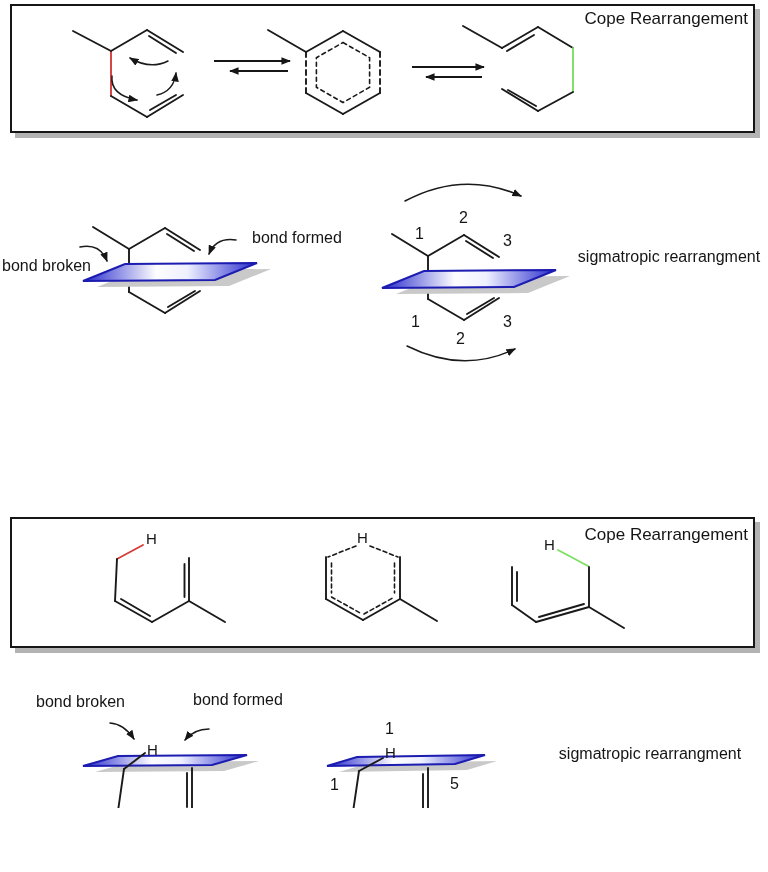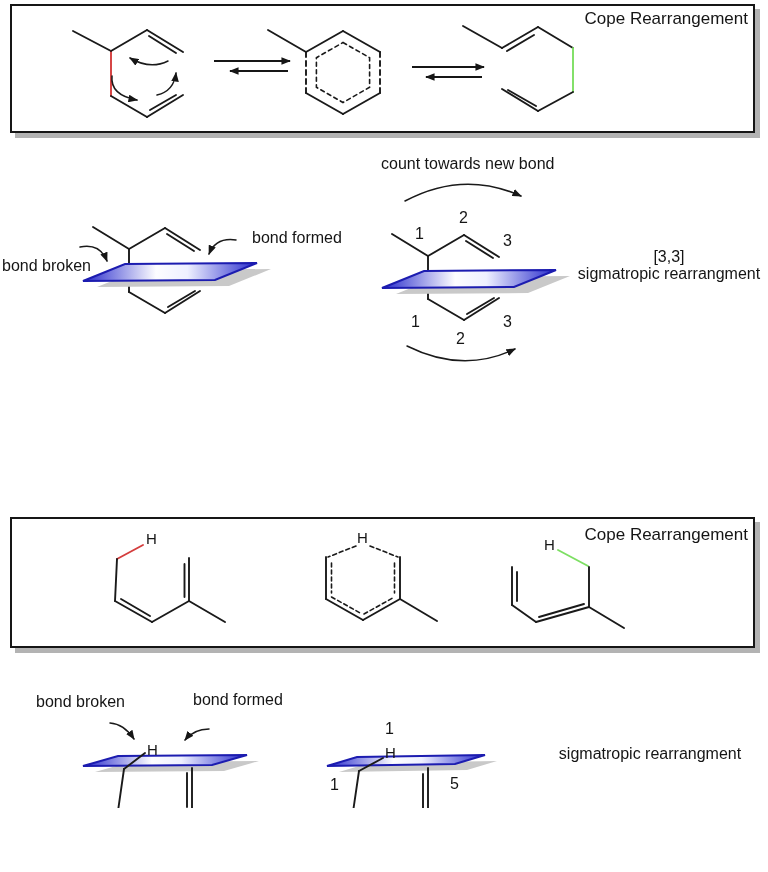--- a/index.html
+++ b/index.html
@@ -179,33 +179,31 @@
       <path d="M 390 834 L 428 812"></path>
       <path d="M 428 812 L 428 768"></path>
       <path d="M 423 808 L 423 774"></path>
       <path d="M 428 812 L 465 834"></path>
     </g>
   </svg>
 
   <div class="lbl title" style="left:570px;top:10px;width:178px;">Cope Rearrangement</div>
   <div class="lbl title" style="left:570px;top:526px;width:178px;">Cope Rearrangement</div>
 
-  <div class="lbl" style="left:381px;top:155px;">count towards new bond</div>
   <div class="lbl" style="left:2px;top:257px;">bond broken</div>
   <div class="lbl" style="left:252px;top:229px;">bond formed</div>
 
   <div class="num" style="left:415px;top:226px;">1</div>
   <div class="num" style="left:459px;top:210px;">2</div>
   <div class="num" style="left:503px;top:233px;">3</div>
   <div class="num" style="left:411px;top:314px;">1</div>
   <div class="num" style="left:456px;top:331px;">2</div>
   <div class="num" style="left:503px;top:314px;">3</div>
 
   <div class="cls" style="left:570px;top:248px;width:198px;">
-    <div>[3,3]</div>
     <div>sigmatropic rearrangment</div>
   </div>
 
   <div class="h" style="left:146px;top:531px;">H</div>
   <div class="h" style="left:357px;top:530px;">H</div>
   <div class="h" style="left:544px;top:537px;">H</div>
 
   <div class="lbl" style="left:36px;top:693px;">bond broken</div>
   <div class="lbl" style="left:193px;top:691px;">bond formed</div>
   <div class="h" style="left:147px;top:742px;">H</div>

